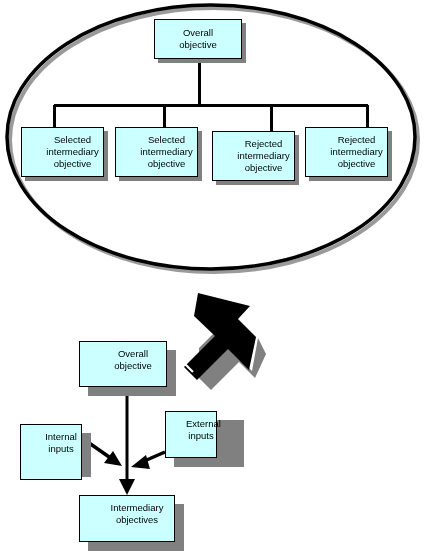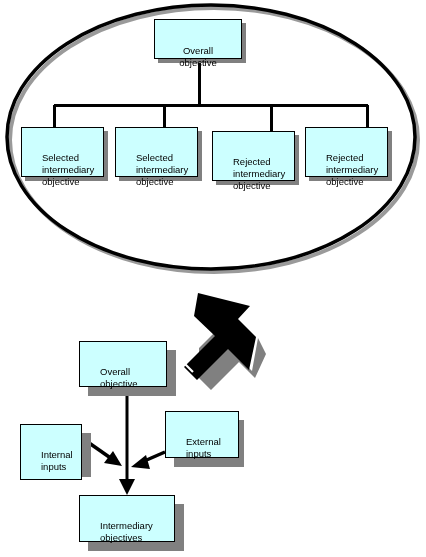--- a/index.html
+++ b/index.html
@@ -36,35 +36,34 @@
     color: #000000;
     font-family: "Liberation Sans", sans-serif;
     font-size: 9.5px;
     line-height: 12px;
     letter-spacing: 0px;
     z-index: 5;
   }
   .node .lbl {
     display: block;
     white-space: pre-line;
-    margin-top: 18px;
   }
   
   .shadow {
     position: absolute;
     background: #808080;
     z-index: 2;
   }
   
   .txt-center {
     text-align: center;
     padding-top: 7px;
   }
   .txt-left {
-    text-align: left;
+    text-align: center;
     padding-left: 20px;
     padding-top: 6px;
   }
 </style>
 </head>
 <body>
 
 <div id="diagram-root">
 
   <svg class="svg-layer" viewBox="0 0 426 557">
@@ -139,21 +138,21 @@
 objective</span>
   </div>
 
   <div class="shadow" style="left:29px; top:433px; width:62px; height:44px;"></div>
   <div class="node txt-left" style="left:20px; top:424px; width:62px; height:56px;">
     <span class="lbl">Internal
 inputs</span>
   </div>
 
   <div class="shadow" style="left:174px; top:420px; width:70px; height:47px;"></div>
-  <div class="node txt-left" style="left:165px; top:411px; width:74px; height:47px;">
+  <div class="node txt-left" style="left:165px; top:411px; width:52px; height:47px;">
     <span class="lbl">External
 inputs</span>
   </div>
 
   <div class="shadow" style="left:88px; top:504px; width:96px; height:47px;"></div>
   <div class="node txt-left" style="left:79px; top:495px; width:96px; height:47px;">
     <span class="lbl">Intermediary
 objectives</span>
   </div>
 

